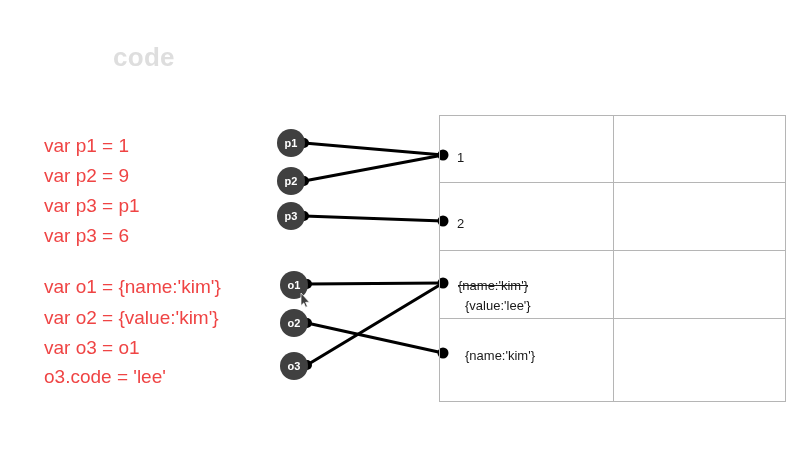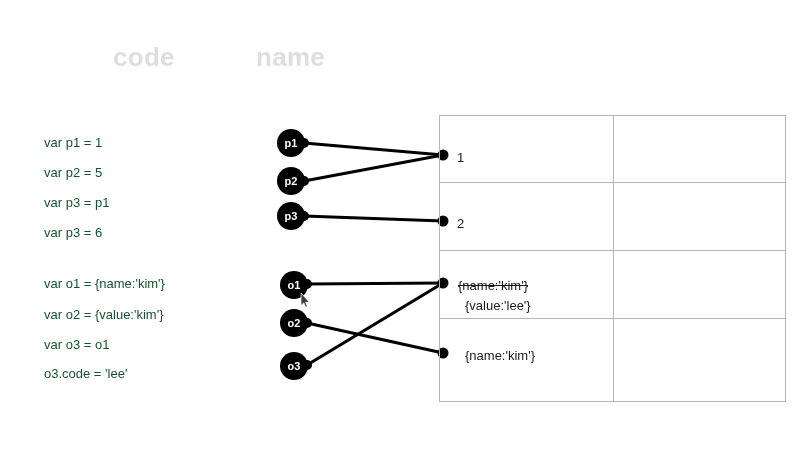--- a/index.html
+++ b/index.html
@@ -23,35 +23,35 @@
     line-height:1;
   }
   #head-code {left:105px; top:44px;}
   #head-name {left:248px; top:44px;}
   #head-value{left:570px; top:44px;}
 
   
   .code-line{
     position:absolute;
     left:36px;
-    font-size:13px;
-    color:#14532d;
+    font-size:19px;
+    color:#ef4444;
     white-space:nowrap;
     line-height:1;
   }
 
   
   #wires{position:absolute;left:0;top:0;width:800px;height:449px;}
 
   
   .node{
     position:absolute;
     width:28px;height:28px;
     border-radius:50%;
-    background:#000000;
+    background:#404040;
     color:#ffffff;
     font-size:11px;
     font-weight:bold;
     display:flex;
     align-items:center;
     justify-content:center;
     line-height:1;
     user-select:none;
   }
 
@@ -80,25 +80,24 @@
 
   
   #cursor{position:absolute;left:292px;top:293px;width:11px;height:15px;}
 </style>
 </head>
 <body>
 
 <div id="stage">
 
   <div class="col-head" id="head-code">code</div>
-  <div class="col-head" id="head-name">name</div>
 
   <div>
     <div class="code-line" style="top:136px">var p1 = 1</div>
-    <div class="code-line" style="top:166px">var p2 = 5</div>
+    <div class="code-line" style="top:166px">var p2 = 9</div>
     <div class="code-line" style="top:196px">var p3 = p1</div>
     <div class="code-line" style="top:226px">var p3 = 6</div>
   </div>
 
   <div>
     <div class="code-line" style="top:277px">var o1 = {name:'kim'}</div>
     <div class="code-line" style="top:308px">var o2 = {value:'kim'}</div>
     <div class="code-line" style="top:338px">var o3 = o1</div>
     <div class="code-line" style="top:367px">o3.code = 'lee'</div>
   </div>

